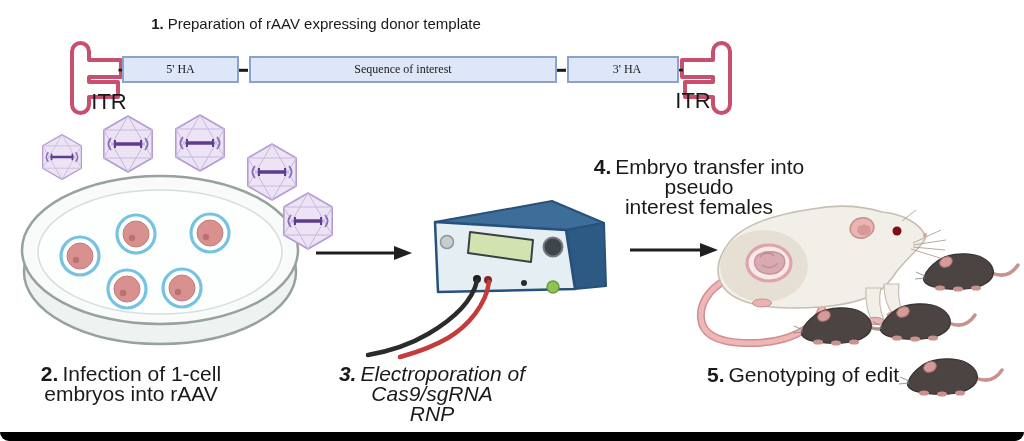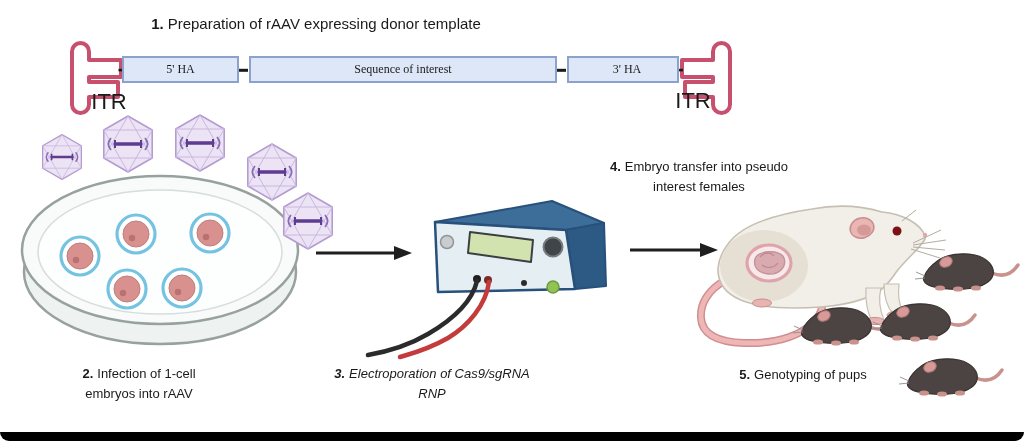--- a/index.html
+++ b/index.html
@@ -1,21 +1,21 @@
 <!DOCTYPE html>
 <html><head>
 <meta charset="utf-8">
 <style>
   html,body{margin:0;padding:0;background:#fff;}
   .canvas{
     position:relative;width:1024px;height:441px;background:#ffffff;
     font-family:"Liberation Sans", sans-serif;color:#1a1a1a;overflow:hidden;
   }
   .art{position:absolute;left:0;top:0;}
-  .txt{position:absolute;text-align:center;line-height:20px;font-size:13px;}
+  .txt{position:absolute;text-align:center;line-height:20px;font-size:21px;}
   .txt .num{font-weight:700;margin-right:4px;}
   .title{left:76px;top:13px;width:480px;font-size:15px;line-height:22px;text-align:center;}
   .boxlabel{line-height:25px;font-size:12px;top:57px;font-family:Liberation Serif, serif;}
   .itrlabel{font-size:22px;line-height:20px;width:44px;}
   .footer-bar{position:absolute;left:0;bottom:0;width:1024px;height:9px;background:#000;border-radius:0 0 10px 10px;}
 </style>
 </head>
 <body>
 
 <div class="canvas">
@@ -140,34 +140,34 @@
   <span class="num">1.</span><span>Preparation of rAAV expressing donor template</span>
 </div>
 
 <div class="txt itrlabel" style="left:87px;top:92px;">ITR</div>
 <div class="txt itrlabel" style="left:671px;top:91px;">ITR</div>
 
 <div class="txt boxlabel" style="left:123px;width:115px;">5' HA</div>
 <div class="txt boxlabel" style="left:250px;width:306px;border-radius:9px;">Sequence of interest</div>
 <div class="txt boxlabel" style="left:544px;width:120px;margin-left:23px;">3' HA</div>
 
-<div class="txt" style="left:44px;top:364px;width:190px;">
+<div class="txt" style="left:36px;top:364px;width:190px;">
   <div><span class="num">2.</span><span>Infection of 1-cell</span></div>
   <div>embryos into rAAV</div>
 </div>
 
 <div class="txt" style="left:297px;top:364px;width:270px;font-style:italic;">
   <div><span class="num">3.</span><span>Electroporation of Cas9/sgRNA</span></div>
   <div>RNP</div>
 </div>
 
 <div class="txt" style="left:564px;top:157px;width:270px;">
   <div><span class="num">4.</span><span>Embryo transfer into pseudo</span></div>
   <div>interest females</div>
 </div>
 
 <div class="txt" style="left:668px;top:365px;width:270px;">
-  <div><span class="num">5.</span><span>Genotyping of pups</span></div>
+  <div><span class="num">5.</span><span>Genotyping of edit</span></div>
 </div>
 
 <div class="footer-bar"></div>
 
 </div>
 
 </body></html>

